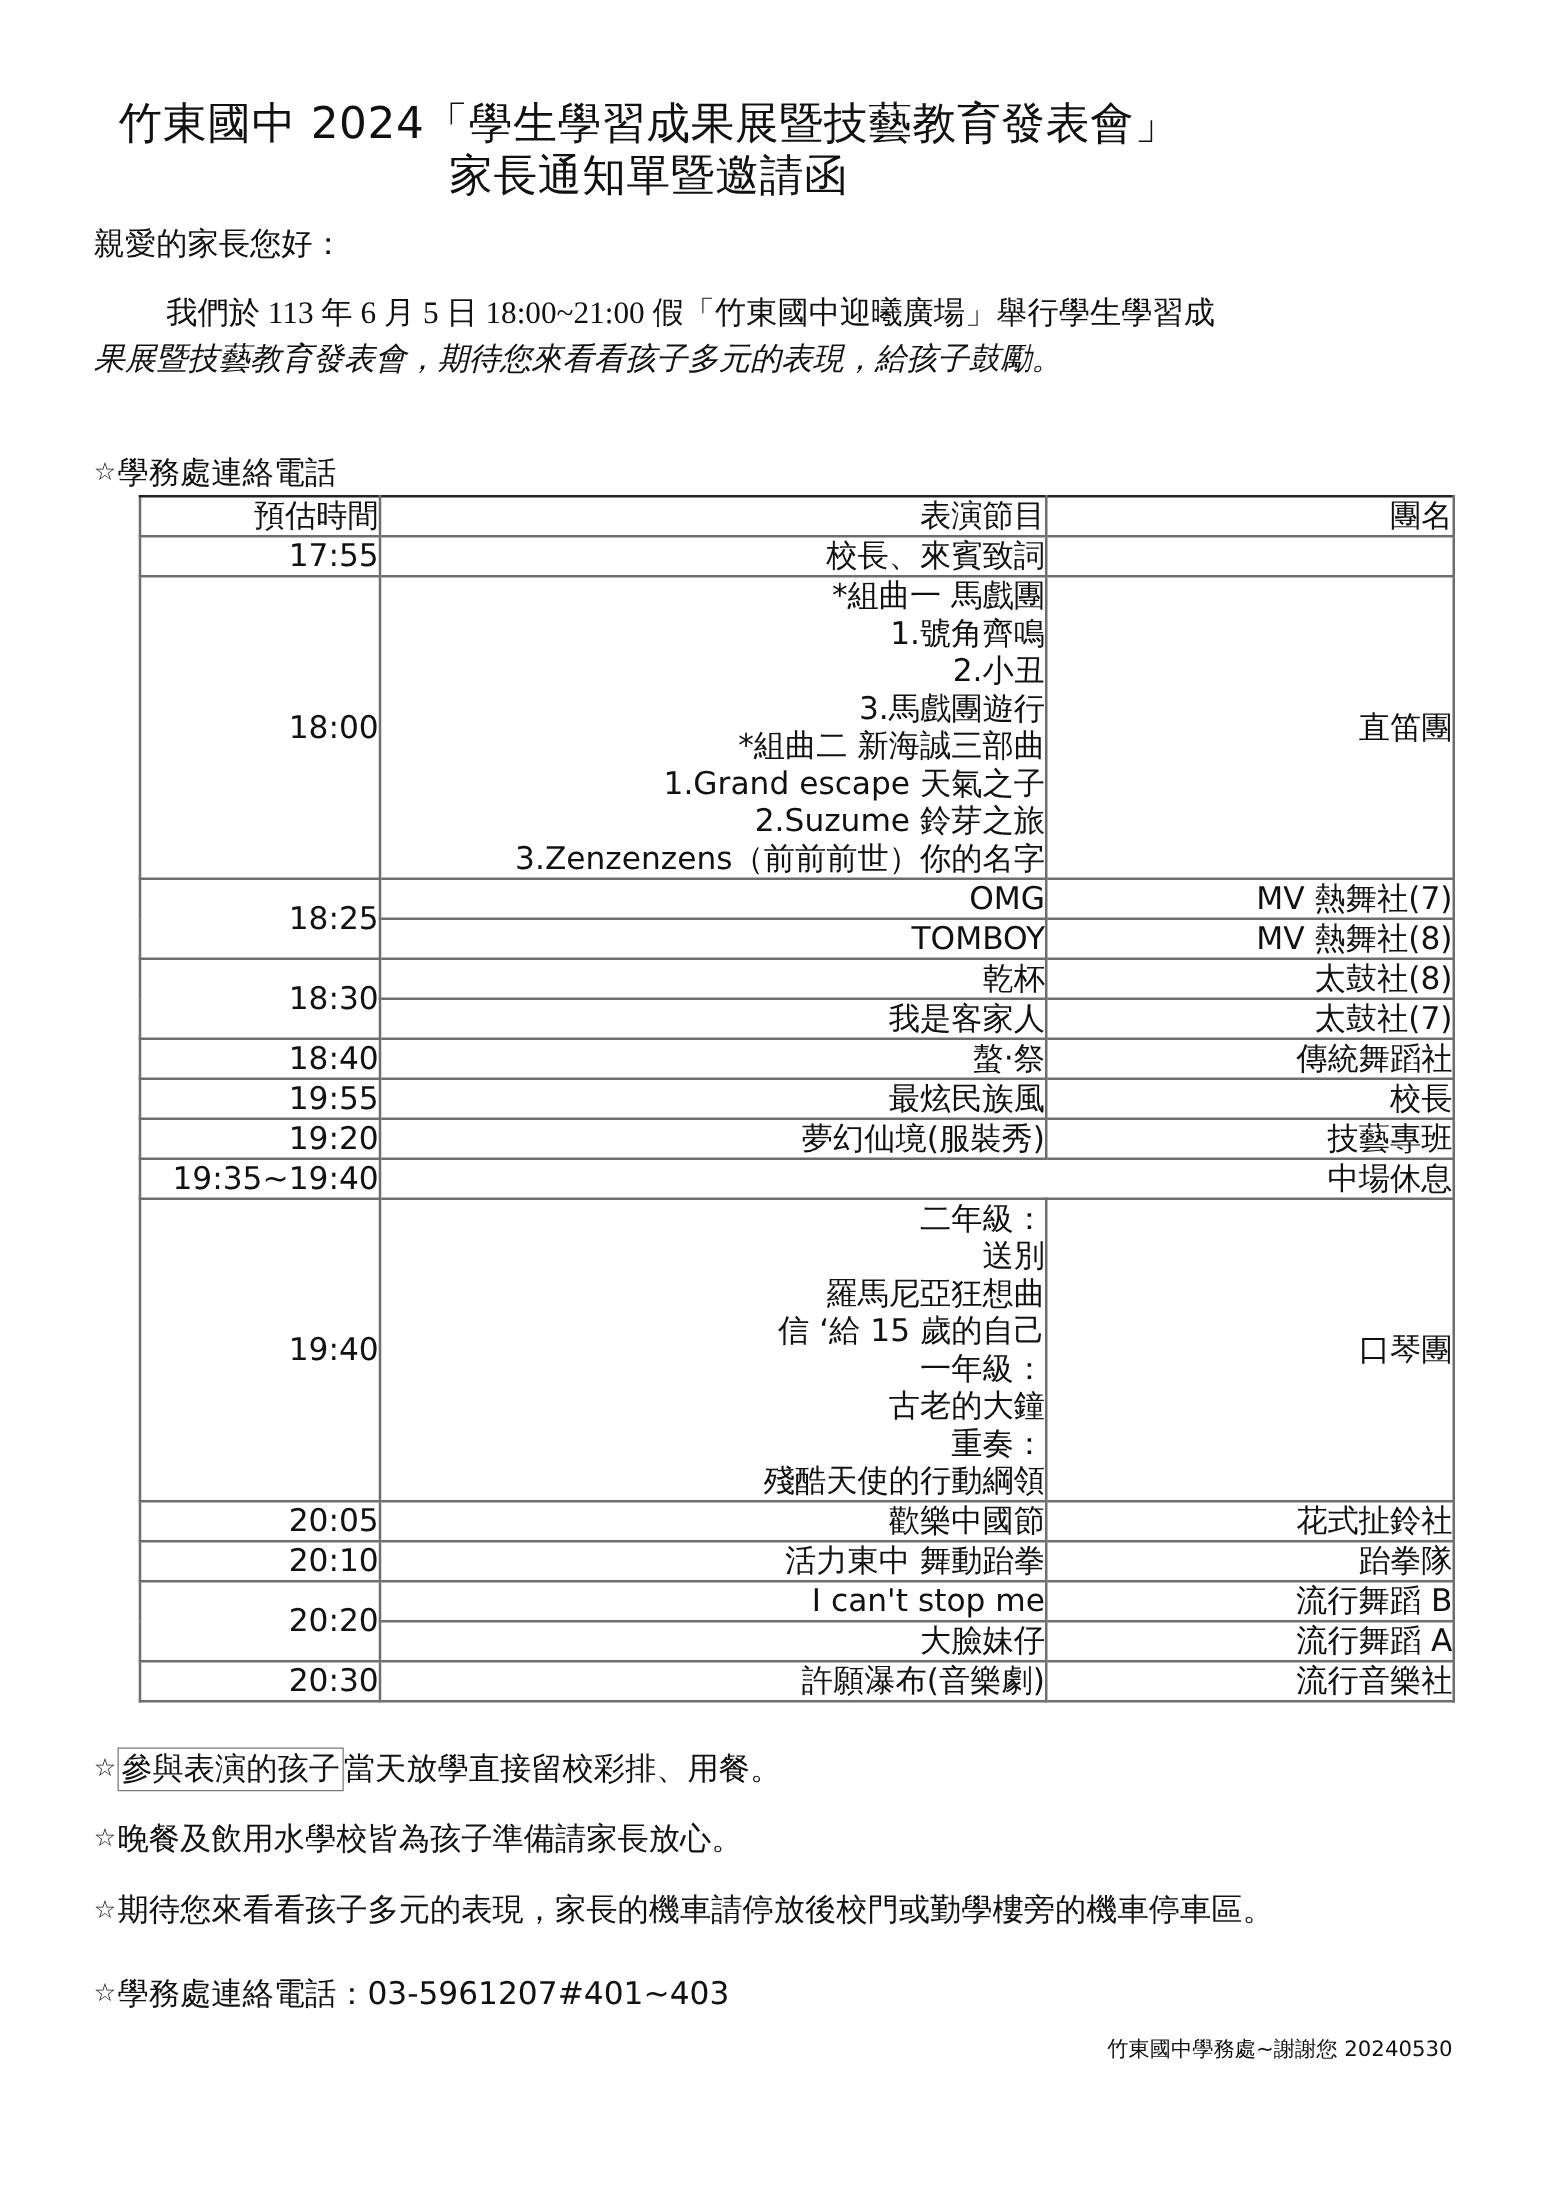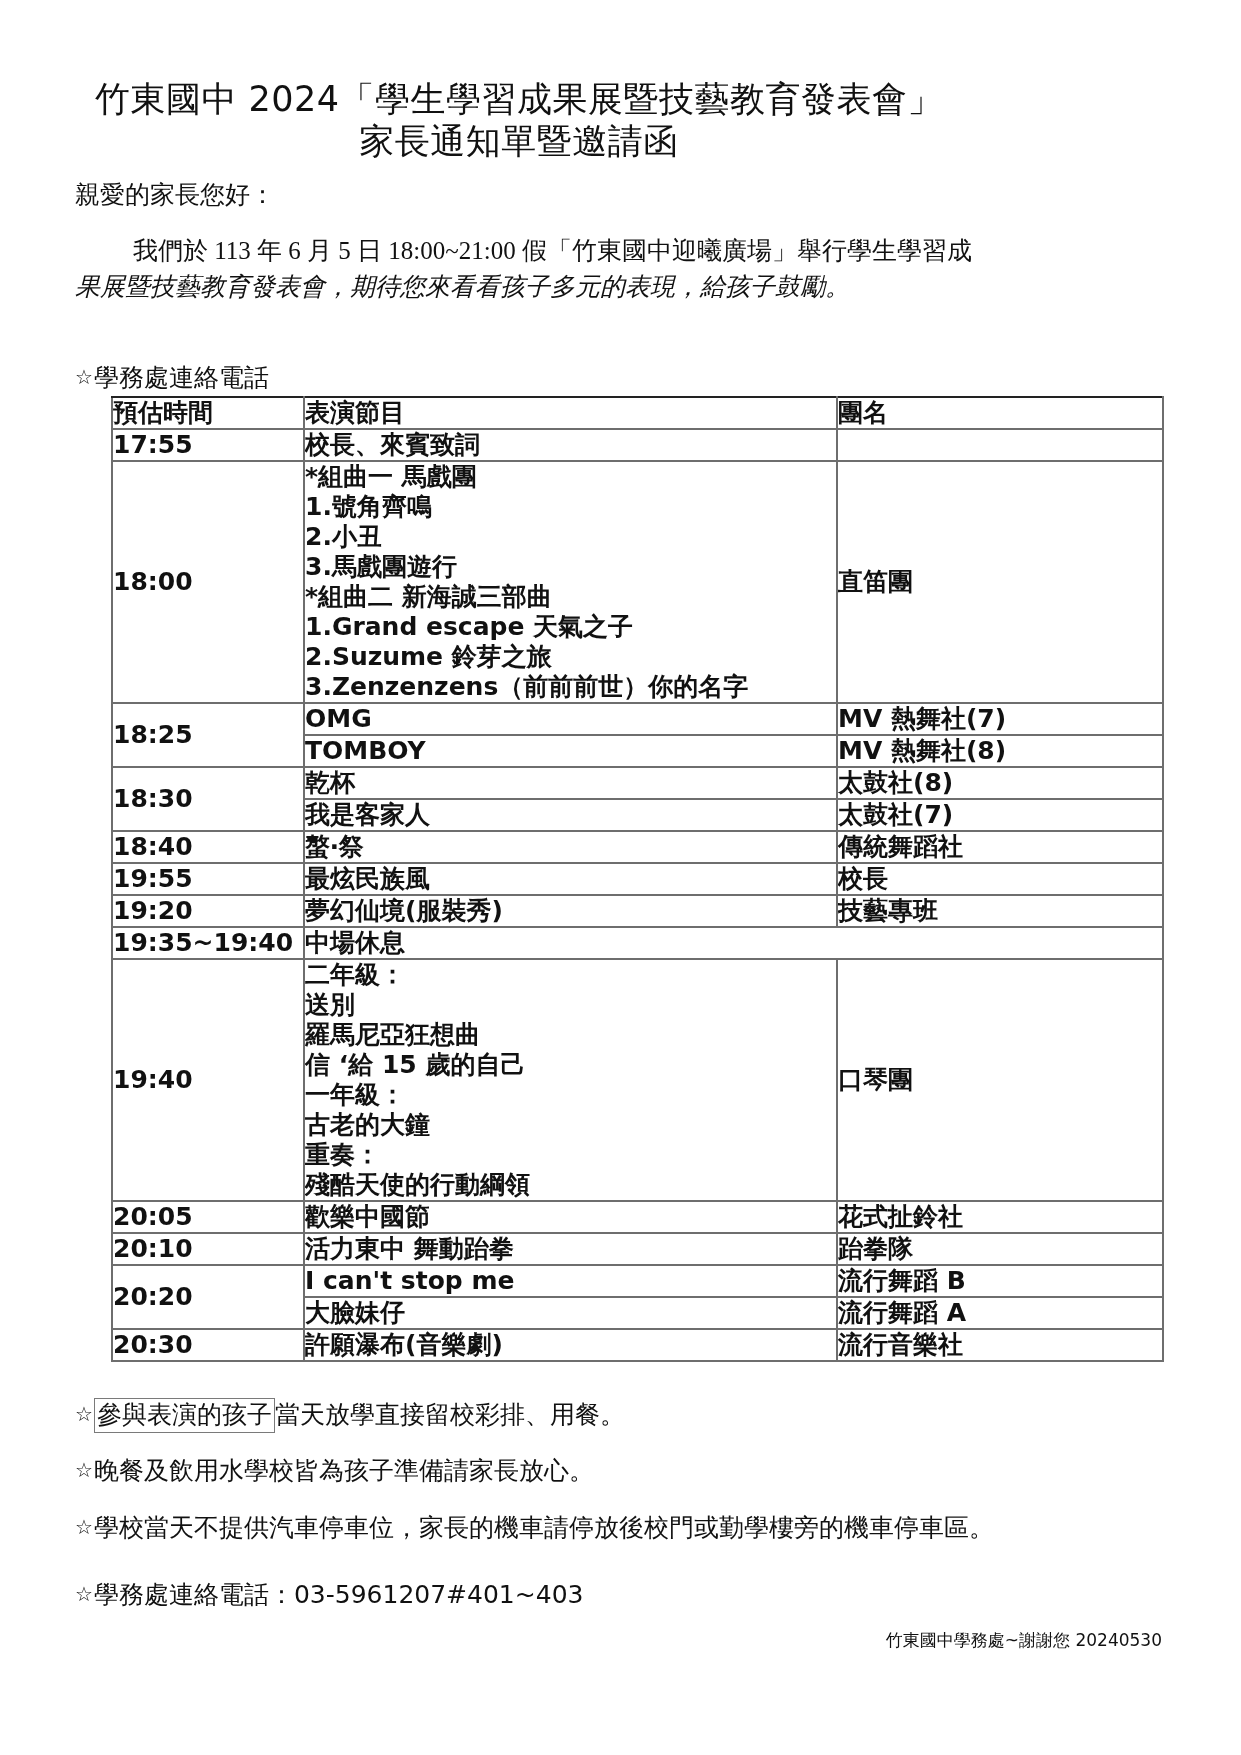--- a/index.html
+++ b/index.html
@@ -25,22 +25,22 @@
 
   table.schedule {
     position: absolute; left: 111px; top: 396px;
     width: 1051px; border-collapse: collapse; table-layout: fixed;
     font-size: 25px;
   }
   table.schedule col.c1 { width: 192px; }
   table.schedule col.c2 { width: 533px; }
   table.schedule col.c3 { width: 326px; }
   table.schedule td, table.schedule th {
-    border: 2px solid #6e6e6e; padding: 0; text-align: left; vertical-align: middle;
-    font-weight: bold; line-height: 30px; height: 30px; white-space: nowrap; overflow: hidden;
+    border: 2px solid #6e6e6e; padding: 0; text-align: right; vertical-align: middle;
+    font-weight: normal; line-height: 30px; height: 30px; white-space: nowrap; overflow: hidden;
   }
   table.schedule tr.top-border td, table.schedule tr.top-border th { border-top-color: #222222; }
   table.schedule th { border-top: 2px solid #222; }
   .multi { line-height: 31.4px; }
   .multi span { display: block; }
 
   .note { position: absolute; left: 75px; font-size: 25px; line-height: 30px; white-space: nowrap; }
   .note1 { top: 1399px; }
   .note2 { top: 1455px; }
   .note3 { top: 1512px; }
@@ -175,19 +175,19 @@
     </tbody>
 </table>
 
 <div class="note note1">
   <span class="star">☆</span><span class="boxed">參與表演的孩子</span><span>當天放學直接留校彩排、用餐。</span>
 </div>
 <div class="note note2">
   <span class="star">☆</span><span>晚餐及飲用水學校皆為孩子準備請家長放心。</span>
 </div>
 <div class="note note3">
-  <span class="star">☆</span><span>學校當天不提供汽車停車位，家長的機車請停放後校門或勤學樓旁的機車停車區。</span>
+  <span class="star">☆</span><span>期待您來看看孩子多元的表現，家長的機車請停放後校門或勤學樓旁的機車停車區。</span>
 </div>
 <div class="note note4">
   <span class="star">☆</span><span>學務處連絡電話：03-5961207#401~403</span>
 </div>
 
 <div class="signature">竹東國中學務處~謝謝您 20240530</div>
 
 </body></html>

